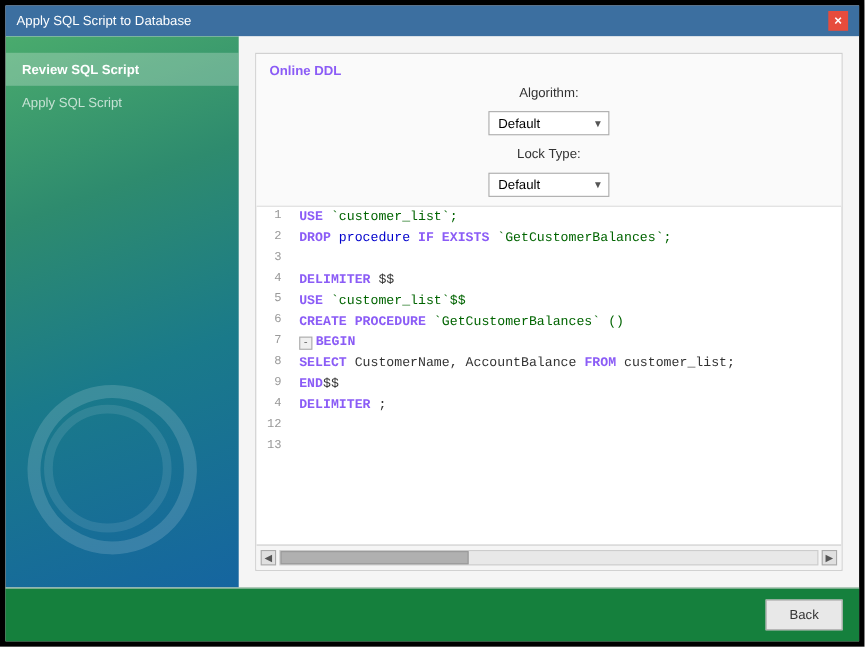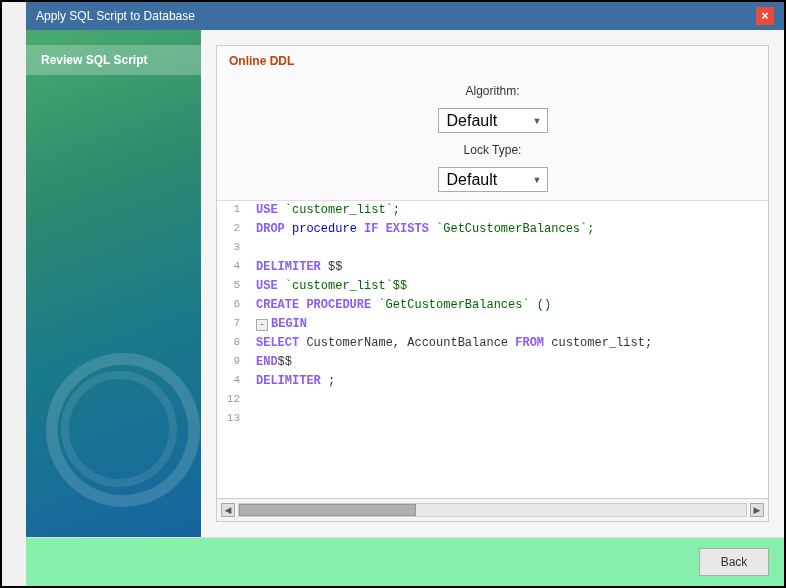--- a/index.html
+++ b/index.html
@@ -10,26 +10,25 @@
       display: flex;
       justify-content: center;
       align-items: center;
       width: 786px;
       height: 588px;
       overflow: hidden;
     }
     .window {
       width: 786px;
       height: 588px;
-      border: 2px solid #000000;
+      border: 5px solid #000000;
       background: #f0f0f0;
       display: flex;
       flex-direction: column;
       box-shadow: 2px 2px 8px rgba(0,0,0,0.4);
-      padding-left: 24px;
     }
     .title-bar {
       background: #3c6fa0;
       color: white;
       padding: 6px 10px;
       display: flex;
       align-items: center;
       justify-content: space-between;
       font-size: 12px;
       height: 28px;
@@ -47,21 +46,21 @@
       align-items: center;
       justify-content: center;
       font-weight: bold;
     }
     .content {
       display: flex;
       flex: 1;
       overflow: hidden;
     }
     .sidebar {
-      width: 175px;
+      width: 212px;
       background: linear-gradient(160deg, #4aab6d 0%, #2e8b6e 30%, #1a7a8a 60%, #1565a0 100%);
       padding: 15px 0;
       flex-shrink: 0;
       position: relative;
       overflow: hidden;
     }
     .sidebar::after {
       content: '';
       position: absolute;
       bottom: 30px;
@@ -118,22 +117,22 @@
       overflow: hidden;
     }
     .ddl-header {
       padding: 8px 12px;
       border-bottom: 1px solid #ddd;
       background: #fafafa;
     }
     .ddl-label {
       font-size: 12px;
       font-weight: bold;
-      color: #c2410c;
-      margin-bottom: 16px;
+      color: #8b5cf6;
+      margin-bottom: 6px;
     }
     .ddl-controls {
       display: flex;
       align-items: center;
       gap: 10px;
       flex-direction: column;
     }
     .ddl-field-label {
       font-size: 12px;
       color: #333;
@@ -147,21 +146,21 @@
       position: absolute;
       right: 6px;
       top: 50%;
       transform: translateY(-50%);
       font-size: 9px;
       color: #555;
       pointer-events: none;
     }
     .select-wrapper select {
       padding: 3px 24px 3px 8px;
-      font-size: 16px;
+      font-size: 12px;
       appearance: none;
       -webkit-appearance: none;
       border: 1px solid #aaa;
       background: white;
       cursor: pointer;
       min-width: 110px;
     }
     .code-area {
       flex: 1;
       overflow: auto;
@@ -243,21 +242,21 @@
       width: 35%;
       height: 100%;
       background: #b0b0b0;
       border: 1px solid #999;
     }
     .footer {
       padding: 10px 15px;
       display: flex;
       justify-content: flex-end;
       gap: 8px;
-      background: #86efac;
+      background: #15803d;
       border-top: 1px solid #ddd;
       flex-shrink: 0;
     }
     .btn {
       padding: 6px 20px;
       font-size: 12px;
       cursor: pointer;
       border: 1px solid #aaa;
       background: #e8e8e8;
       color: #333;
@@ -286,20 +285,23 @@
   <div class="title-bar">
     <span>Apply SQL Script to Database</span>
     <button class="title-bar-close">×</button>
   </div>
 
   <div class="content">
 
     <div class="sidebar">
       <div class="sidebar-item active">
         <span>Review SQL Script</span>
+      </div>
+      <div class="sidebar-item inactive">
+        <span>Apply SQL Script</span>
       </div>
     </div>
 
     <div class="main">
 
       <div class="ddl-section">
         <div class="ddl-header">
           <div class="ddl-label">Online DDL</div>
           <div class="ddl-controls">
             <span class="ddl-field-label">Algorithm:</span>

